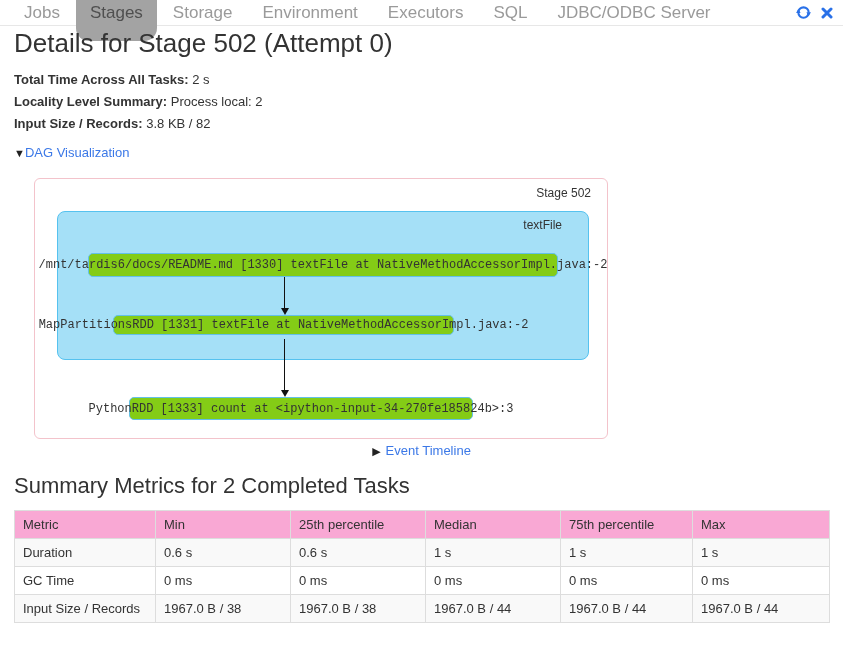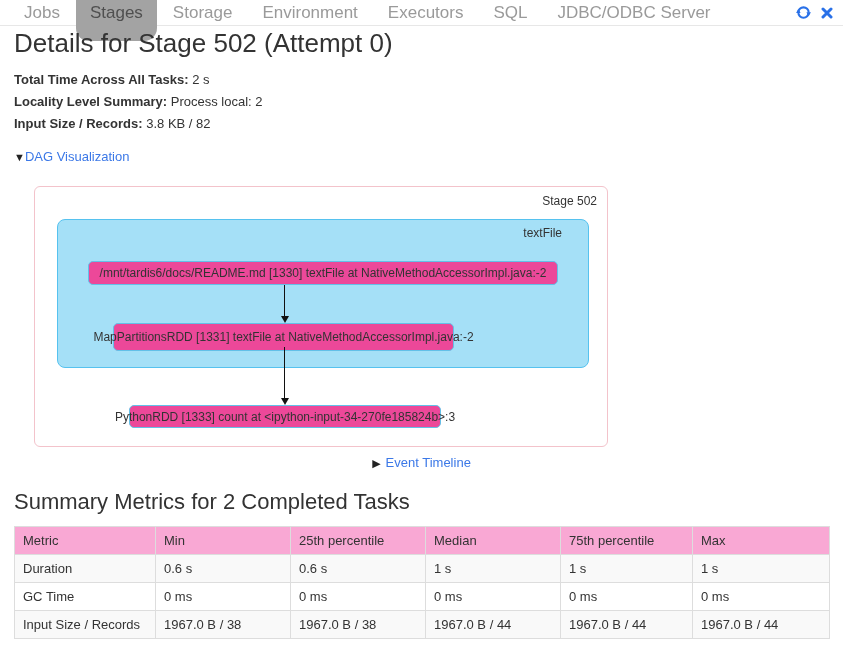--- a/index.html
+++ b/index.html
@@ -22,52 +22,52 @@
   .nav-spacer { flex: 1; }
   .nav-action { margin-left: 10px; cursor: pointer; display: flex; align-items: center; }
 
   
   .content { padding: 0 14px; }
   .page-title { font-size: 26px; font-weight: 400; color: #333; margin-top: 2px; letter-spacing: 0; }
   .summary-list { list-style: none; margin-top: 10px; }
   .summary-list li { font-size: 13px; line-height: 22px; color: #333; }
   .summary-list b { font-weight: 700; }
 
-  .toggle-line { font-size: 13px; line-height: 24px; cursor: pointer; }
+  .toggle-line { font-size: 13px; line-height: 16px; cursor: pointer; }
   .toggle-line .tri { color: #222; font-size: 11px; display: inline-block; }
   .toggle-line .tri.spaced { margin-right: 5px; }
   a.ui-link { color: #3b78e7; text-decoration: none; }
   .dag-toggle { margin-top: 10px; }
   .metrics-toggle { margin-top: 26px; }
   .timeline-toggle { margin-top: 4px; text-align: center; }
 
   
   .dag-wrap { margin-top: 17px; margin-left: 20px; }
   .stage-box {
     position: relative; width: 574px; height: 261px;
     border: 1px solid #f3c3cb; border-radius: 6px; background: #fff;
   }
   .stage-label {
-    position: absolute; top: 7px; right: 10px; font-size: 12px; color: #333; text-align: center;
+    position: absolute; top: 7px; right: 16px; font-size: 12px; color: #333; text-align: center;
   }
   .cluster-box {
     position: absolute; left: 22px; top: 32px; width: 532px; height: 149px;
     background: #a5e0f7; border: 1px solid #56c2ef; border-radius: 8px; z-index: 1;
   }
   .cluster-label {
     position: absolute; top: 6px; right: 26px; font-size: 12px; color: #333;
   }
   .dag-node {
-    position: absolute; z-index: 3; background: #ec4899; border: 1px solid #63c0e8;
+    position: absolute; z-index: 3; background: #84cc16; border: 1px solid #63c0e8;
     border-radius: 5px; font-size: 12px; color: #333; display: flex;
-    align-items: center; justify-content: center; white-space: nowrap; padding: 0 8px;
+    align-items: center; justify-content: center; white-space: nowrap; padding: 0 8px; font-family: Liberation Mono, monospace;
   }
   .node-1 { left: 53px;  top: 74px;  width: 470px; height: 24px; }
-  .node-2 { left: 78px;  top: 136px; width: 341px; height: 28px; text-align: right; }
-  .node-3 { left: 94px;  top: 218px; width: 312px; height: 23px; }
+  .node-2 { left: 78px;  top: 136px; width: 341px; height: 20px; text-align: right; }
+  .node-3 { left: 94px;  top: 218px; width: 344px; height: 23px; }
   .dag-edge { position: absolute; z-index: 4; width: 1px; background: #111; left: 249px; }
   .edge-1 { top: 98px;  height: 31px; }
   .edge-2 { top: 160px; height: 51px; }
   .dag-edge::after {
     content: ""; position: absolute; bottom: -7px; left: -3.5px;
     border-left: 4px solid transparent; border-right: 4px solid transparent;
     border-top: 7px solid #111;
   }
 
   

